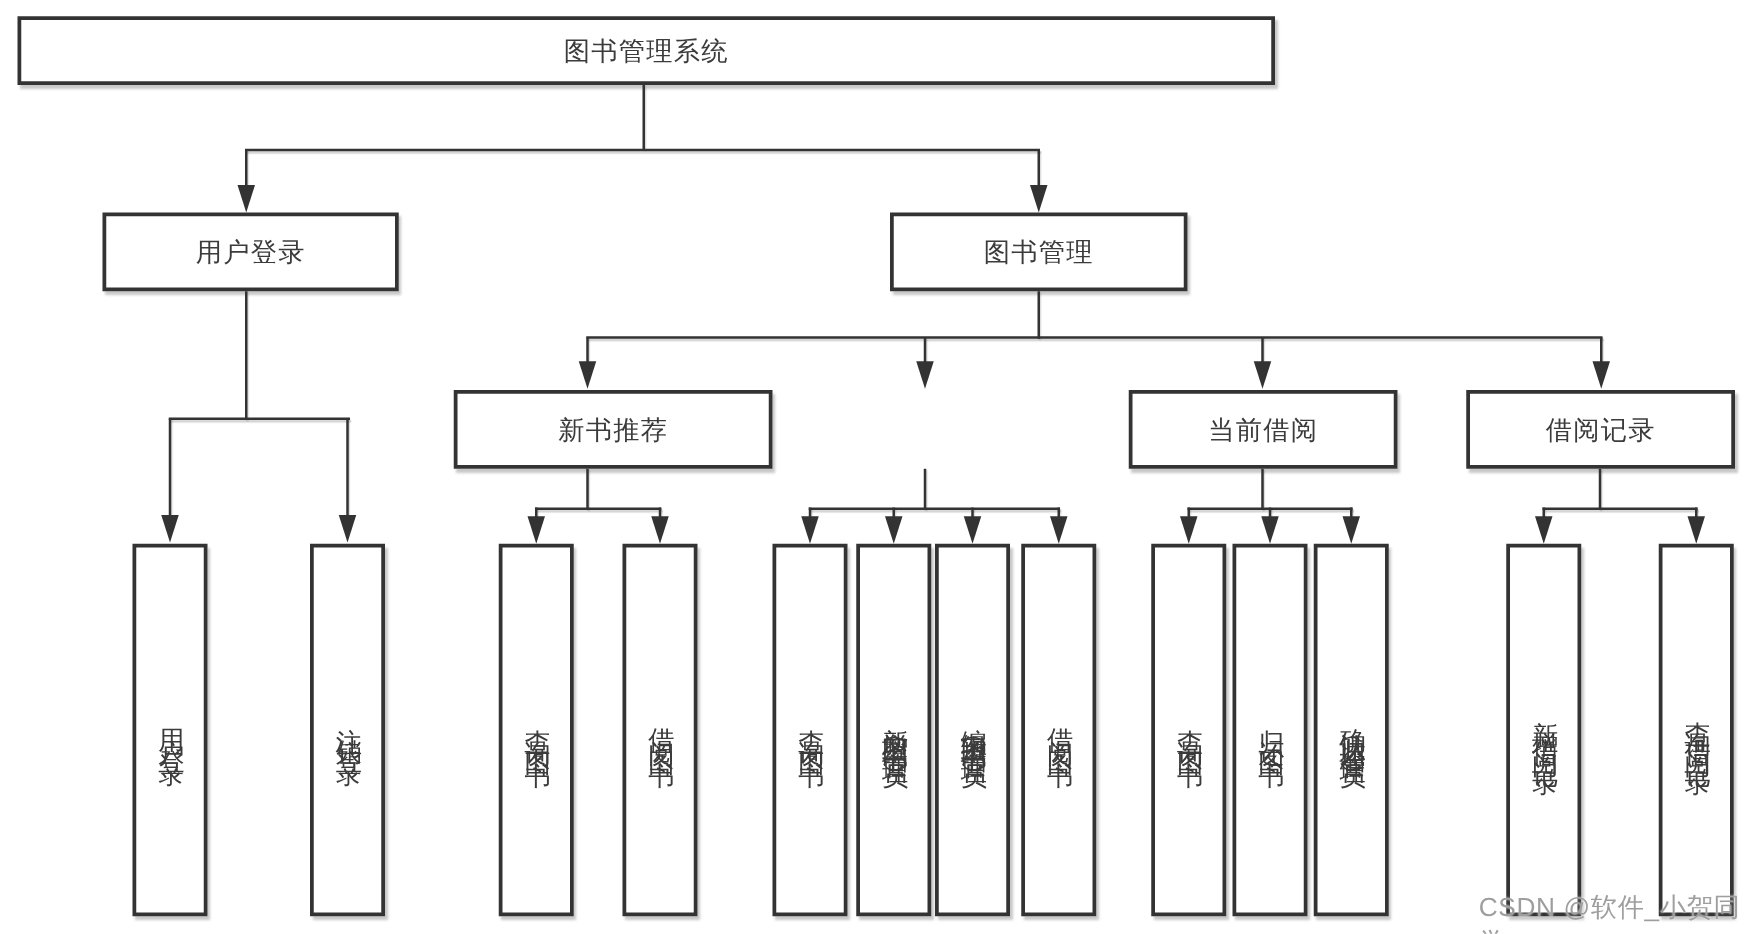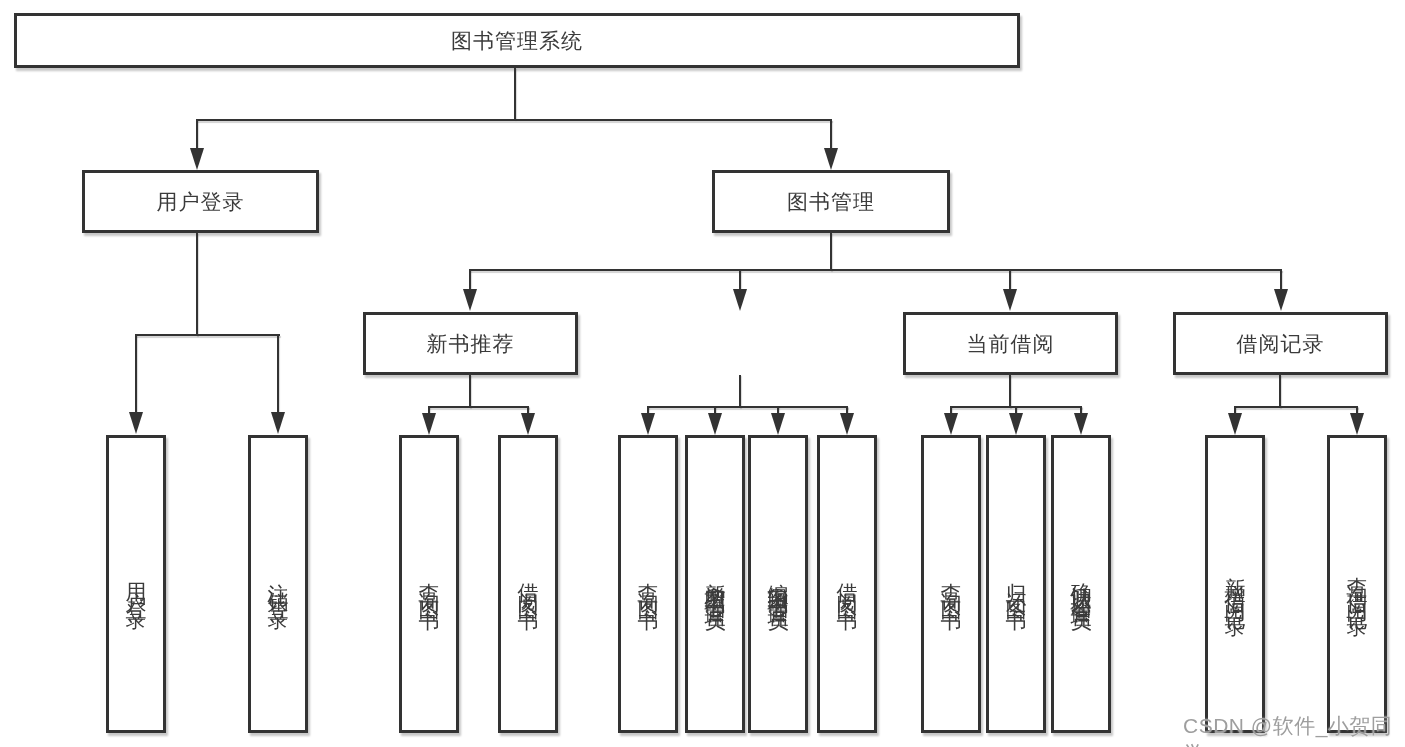--- a/index.html
+++ b/index.html
@@ -67,21 +67,21 @@
   <div class="hline" style="left:469px; top:269px; width:813px;"></div>
   <div class="vline" style="left:469px;  top:270px; height:20px;"></div>
   <div class="arrowhead" style="left:463px;  top:289px;"></div>
   <div class="vline" style="left:739px;  top:270px; height:20px;"></div>
   <div class="arrowhead" style="left:733px;  top:289px;"></div>
   <div class="vline" style="left:1009px; top:270px; height:20px;"></div>
   <div class="arrowhead" style="left:1003px; top:289px;"></div>
   <div class="vline" style="left:1280px; top:270px; height:20px;"></div>
   <div class="arrowhead" style="left:1274px; top:289px;"></div>
 
-  <div class="box" style="left:363px; top:312px; width:215px; height:63px;">
+  <div class="box" style="left:363px; top:312px; width:255px; height:63px;">
     <span>新书推荐</span>
   </div>
   <div class="box" style="left:903px; top:312px; width:215px; height:63px;">
     <span>当前借阅</span>
   </div>
   <div class="box" style="left:1173px; top:312px; width:215px; height:63px;">
     <span>借阅记录</span>
   </div>
 
   <div class="vline" style="left:469px; top:375px; height:33px;"></div>

